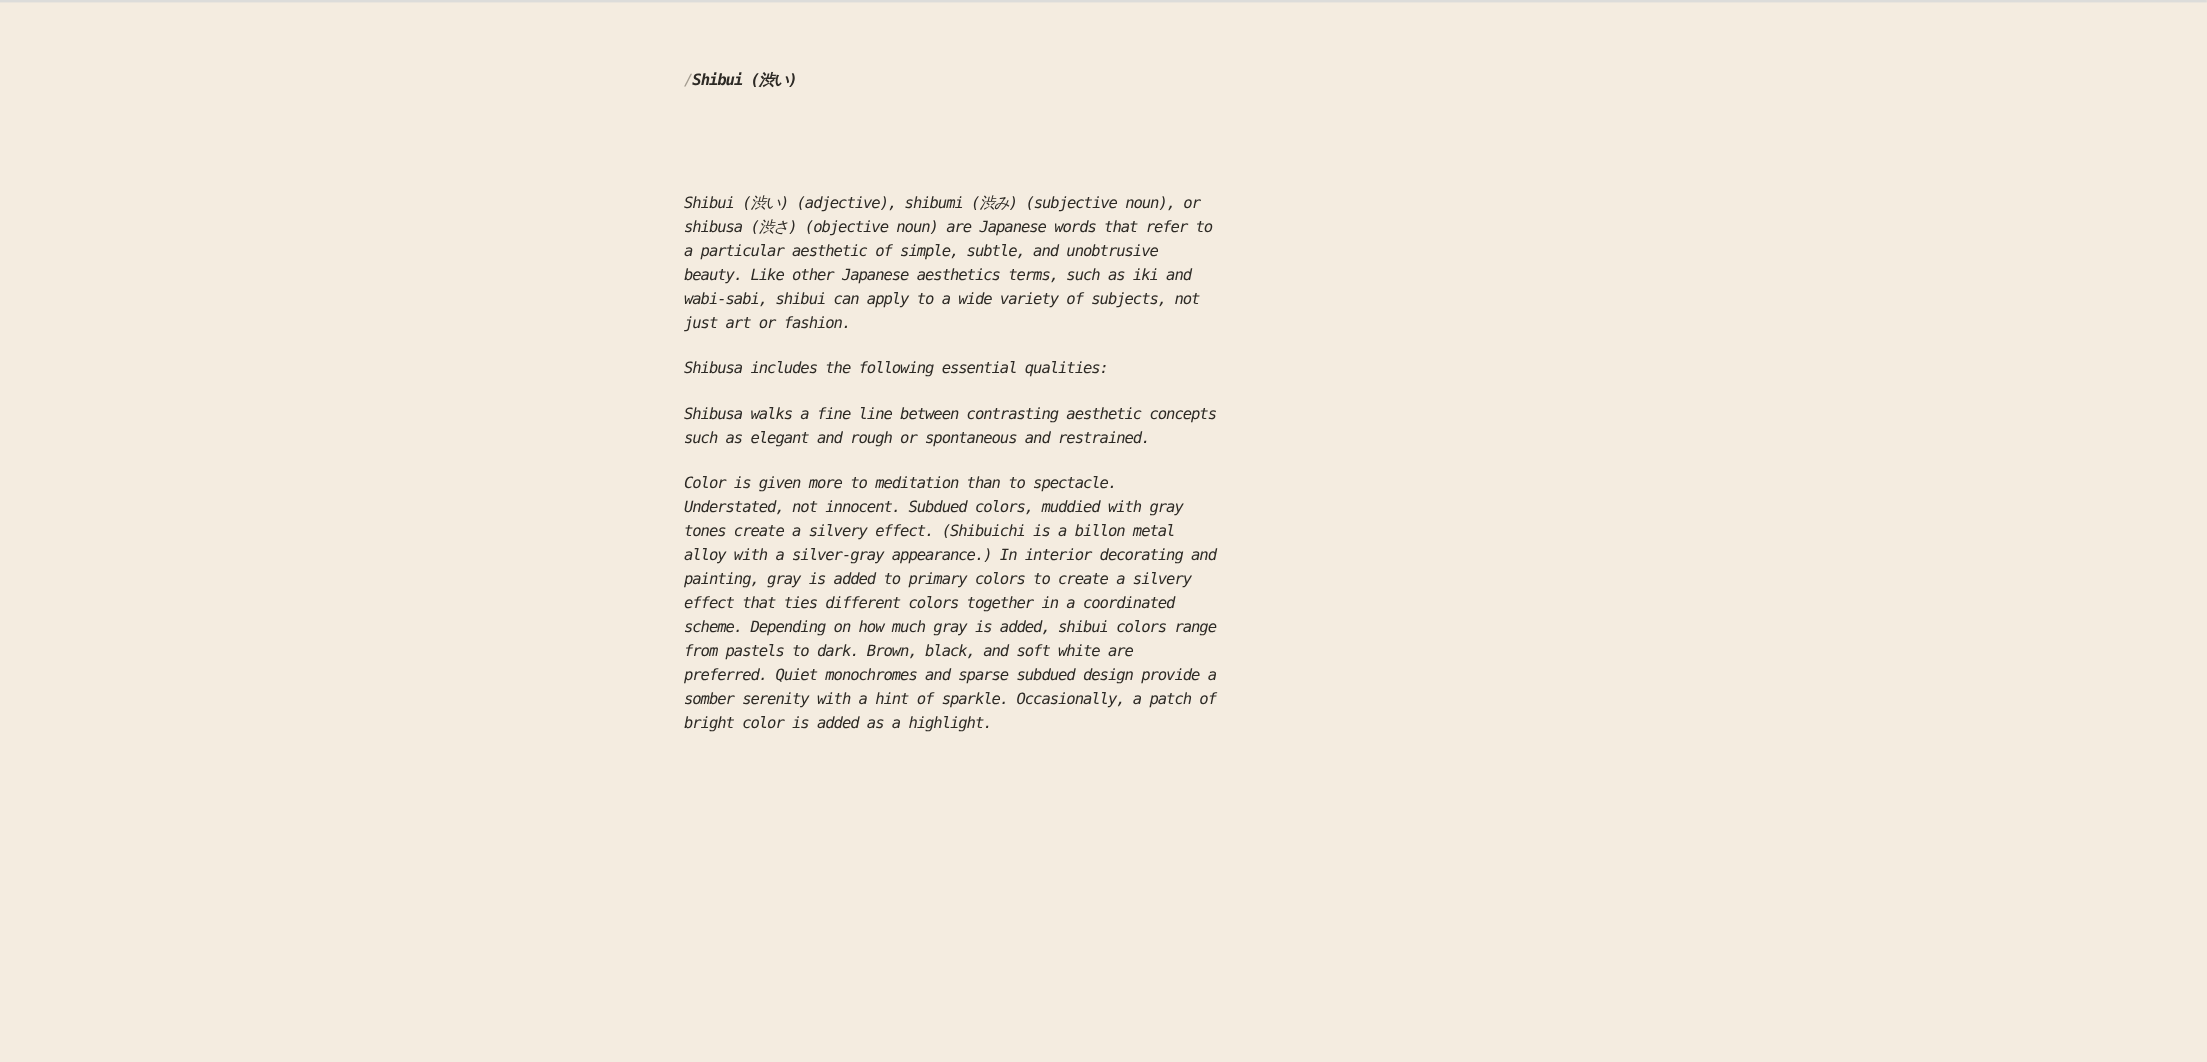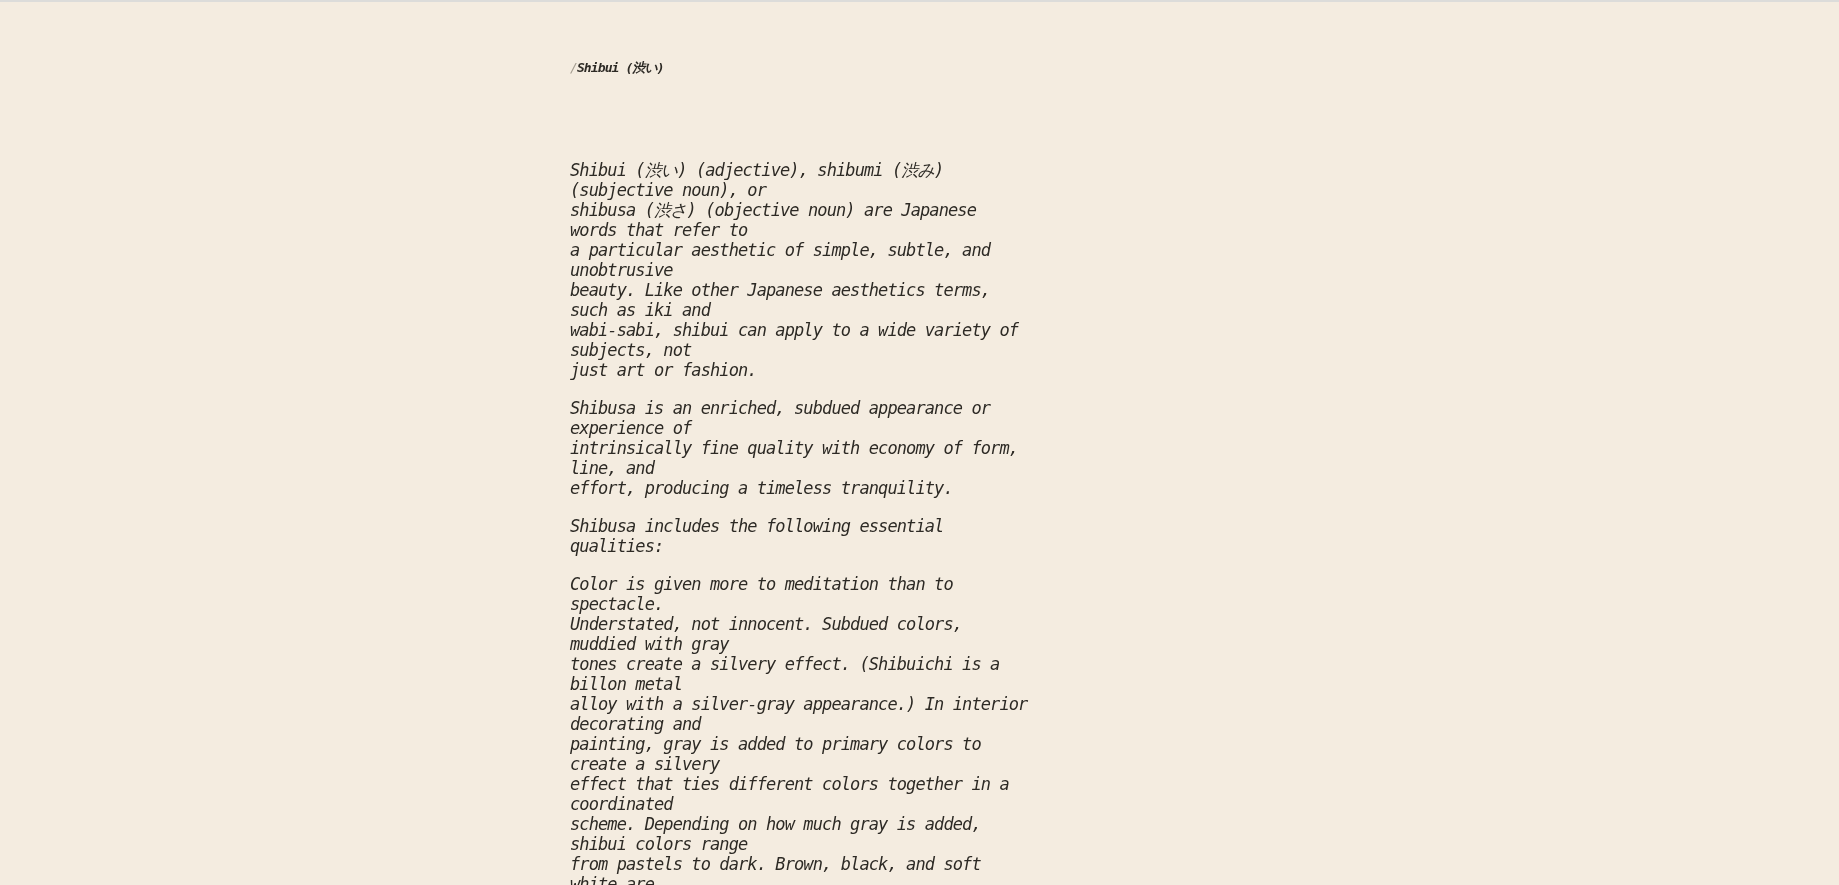--- a/index.html
+++ b/index.html
@@ -44,21 +44,21 @@
     cursor: pointer;
   }
   .page-title .title-text {
     color: #2d2a25;
   }
   .article-body {
     margin-top: 82px;
   }
   .article-body p {
     margin: 0 0 18px 0;
-    font-size: 17px;
+    font-size: 13px;
     font-weight: 500;
     line-height: 20px;
     letter-spacing: -0.9px;
     white-space: pre-wrap;
     color: #2d2a25;
   }
 </style>
 </head>
 <body>
 
@@ -67,24 +67,23 @@
 <main class="page">
   <h1 class="page-title"><a class="slash">/</a><span class="title-text">Shibui (渋い)</span></h1>
 
   <section class="article-body">
       <p>Shibui (渋い) (adjective), shibumi (渋み) (subjective noun), or
 shibusa (渋さ) (objective noun) are Japanese words that refer to
 a particular aesthetic of simple, subtle, and unobtrusive
 beauty. Like other Japanese aesthetics terms, such as iki and
 wabi-sabi, shibui can apply to a wide variety of subjects, not
 just art or fashion.</p>
-      <p>Shibusa is an enriched, subdued appearance or experience of
-intrinsically fine quality with economy of form, line, and
-effort, producing a timeless tranquility.</p>
       <p>Shibusa includes the following essential qualities:</p>
+      <p>Shibusa walks a fine line between contrasting aesthetic concepts
+such as elegant and rough or spontaneous and restrained.</p>
       <p>Color is given more to meditation than to spectacle.
 Understated, not innocent. Subdued colors, muddied with gray
 tones create a silvery effect. (Shibuichi is a billon metal
 alloy with a silver-gray appearance.) In interior decorating and
 painting, gray is added to primary colors to create a silvery
 effect that ties different colors together in a coordinated
 scheme. Depending on how much gray is added, shibui colors range
 from pastels to dark. Brown, black, and soft white are
 preferred. Quiet monochromes and sparse subdued design provide a
 somber serenity with a hint of sparkle. Occasionally, a patch of

